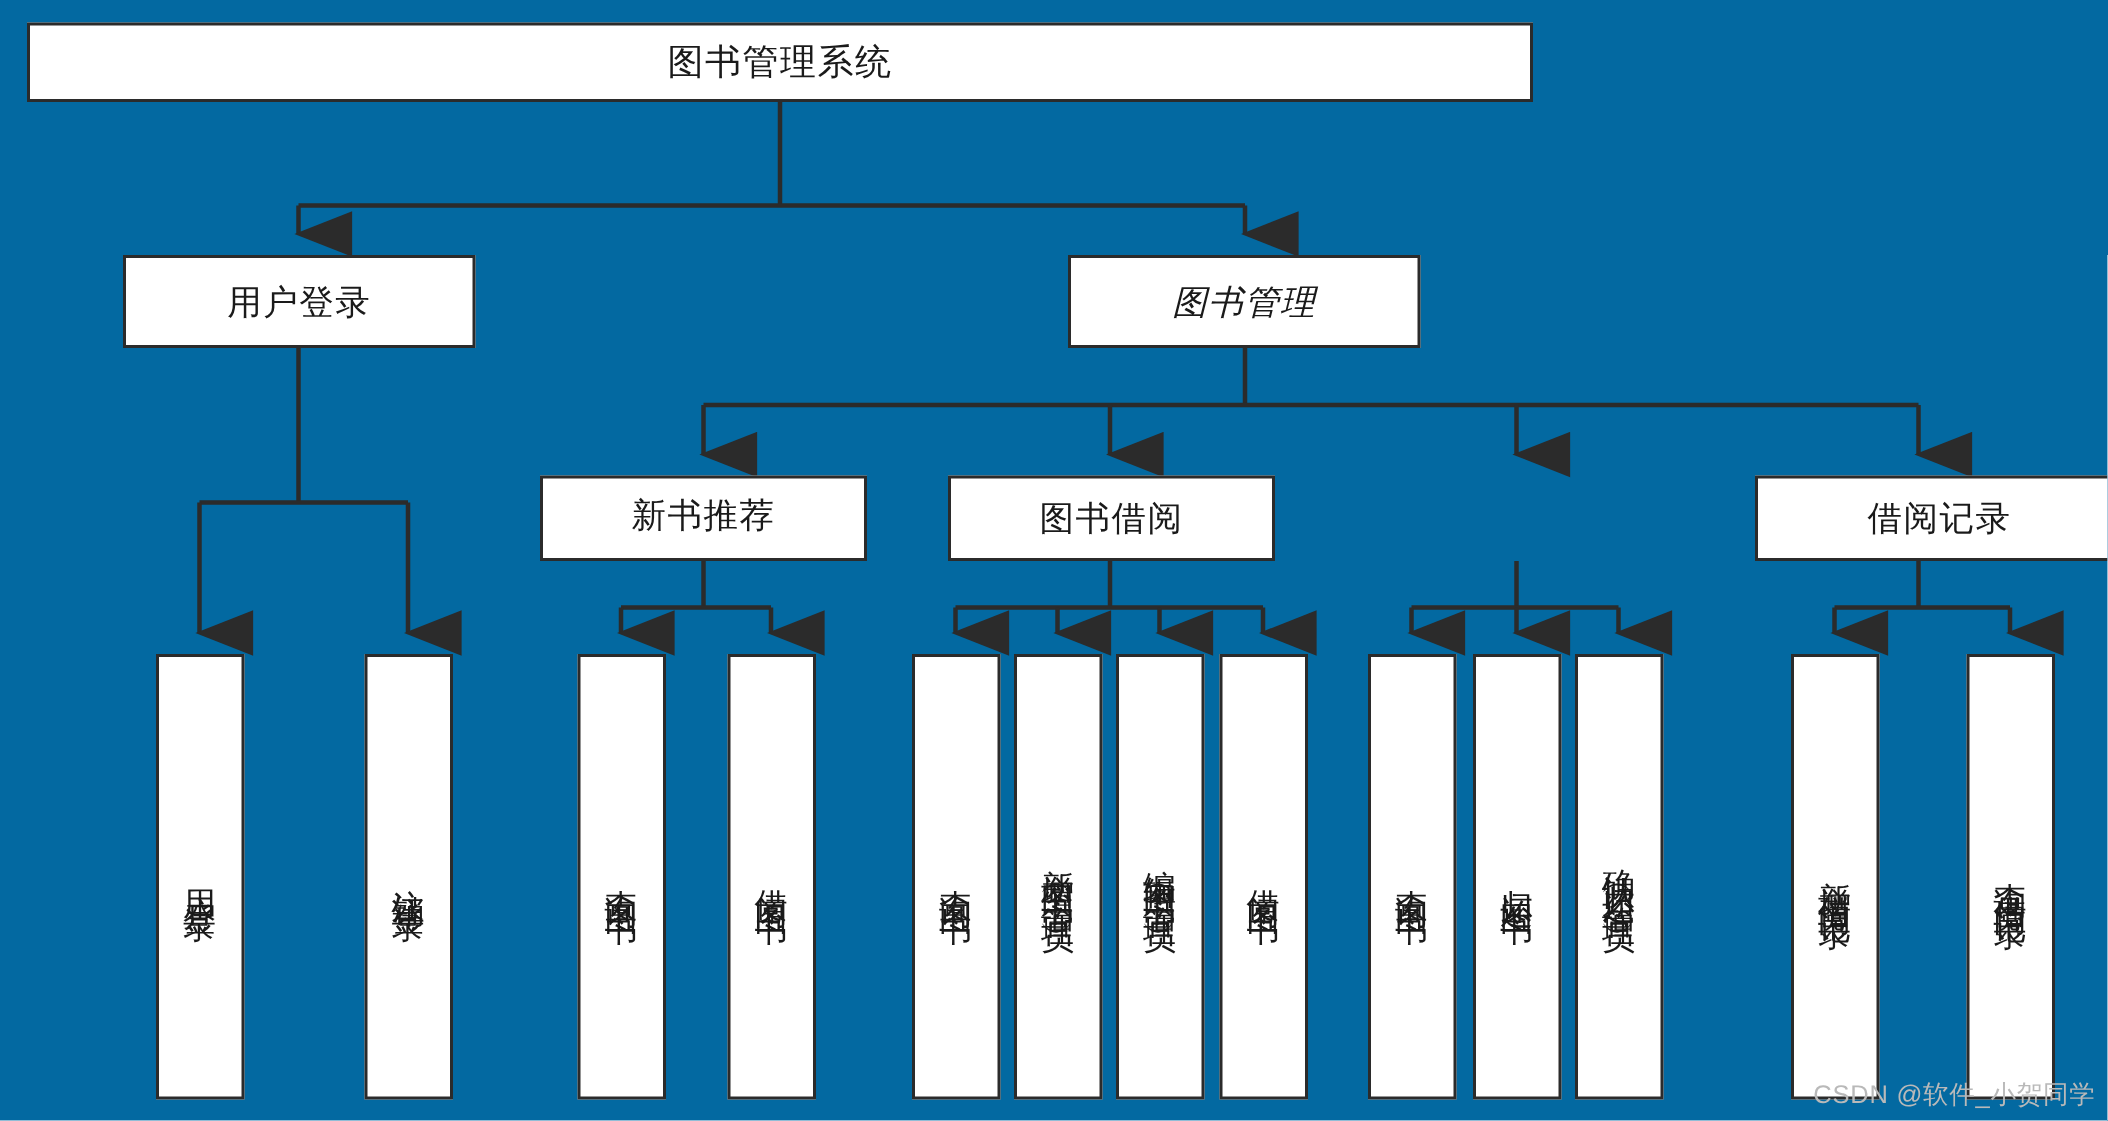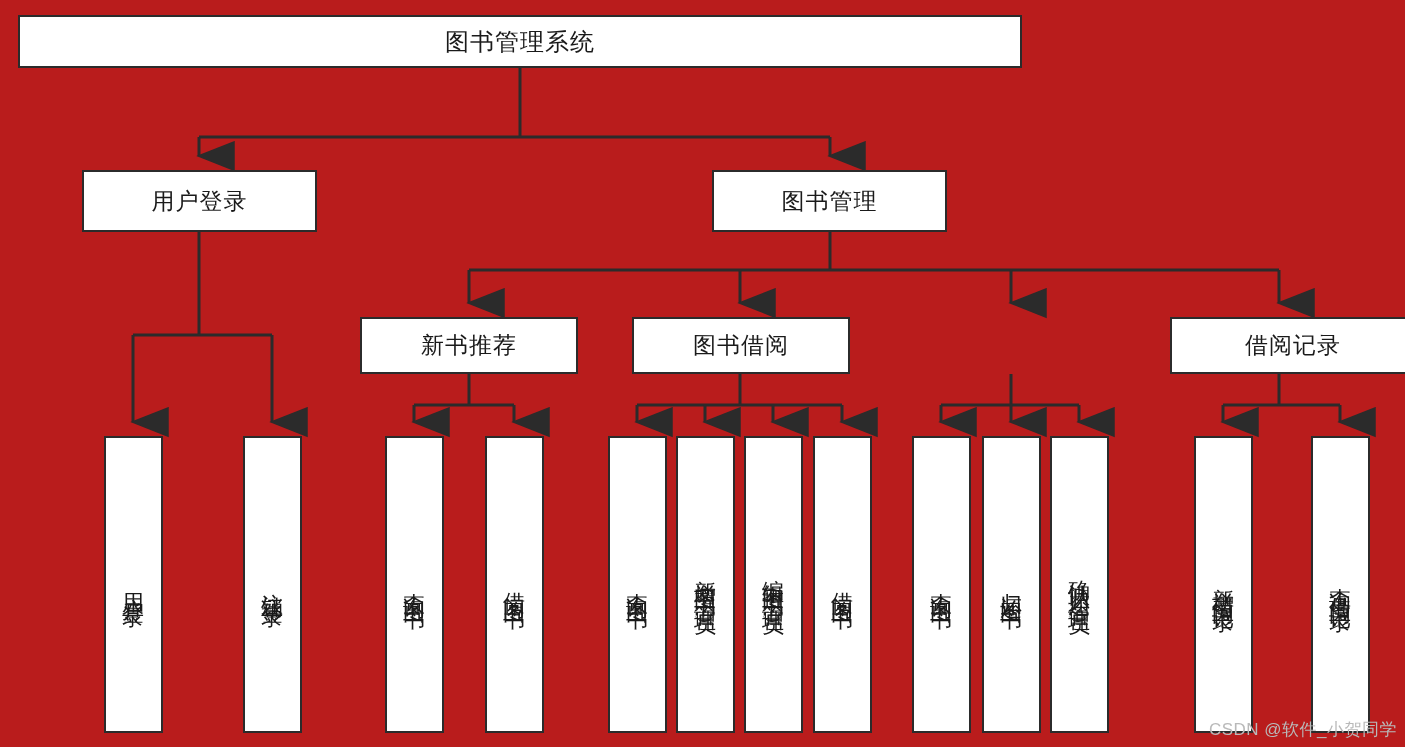--- a/index.html
+++ b/index.html
@@ -7,21 +7,21 @@
     padding: 0;
     background: #ffffff;
   }
   body {
     font-family: "Liberation Sans", "DejaVu Sans", sans-serif;
   }
   #canvas {
     position: relative;
     width: 1405px;
     height: 747px;
-    background: #b91c1c;
+    background: #0369a1;
     overflow: hidden;
   }
   #edges {
     position: absolute;
     left: 0;
     top: 0;
     width: 1405px;
     height: 747px;
   }
   .node {
@@ -124,25 +124,25 @@
     </g>
   </svg>
 
   <div class="node root" style="left:18px; top:15px; width:1004px; height:53px;">
     <span class="label">图书管理系统</span>
   </div>
 
   <div class="node lvl2" style="left:82px; top:170px; width:235px; height:62px;">
     <span class="label">用户登录</span>
   </div>
-  <div class="node lvl2" style="left:712px; top:170px; width:235px; height:62px;">
+  <div class="node lvl2" style="left:712px; top:170px; width:235px; height:62px;font-style:italic;">
     <span class="label">图书管理</span>
   </div>
 
-  <div class="node lvl3" style="left:360px; top:317px; width:218px; height:57px;">
+  <div class="node lvl3" style="left:360px; top:317px; width:218px; height:57px;font-family:Liberation Mono, monospace;">
     <span class="label">新书推荐</span>
   </div>
   <div class="node lvl3" style="left:632px; top:317px; width:218px; height:57px;">
     <span class="label">图书借阅</span>
   </div>
   <div class="node lvl3" style="left:1170px; top:317px; width:246px; height:57px;">
     <span class="label">借阅记录</span>
   </div>
 
   <div class="node leaf" style="left:104px; top:436px; width:59px; height:297px;">

